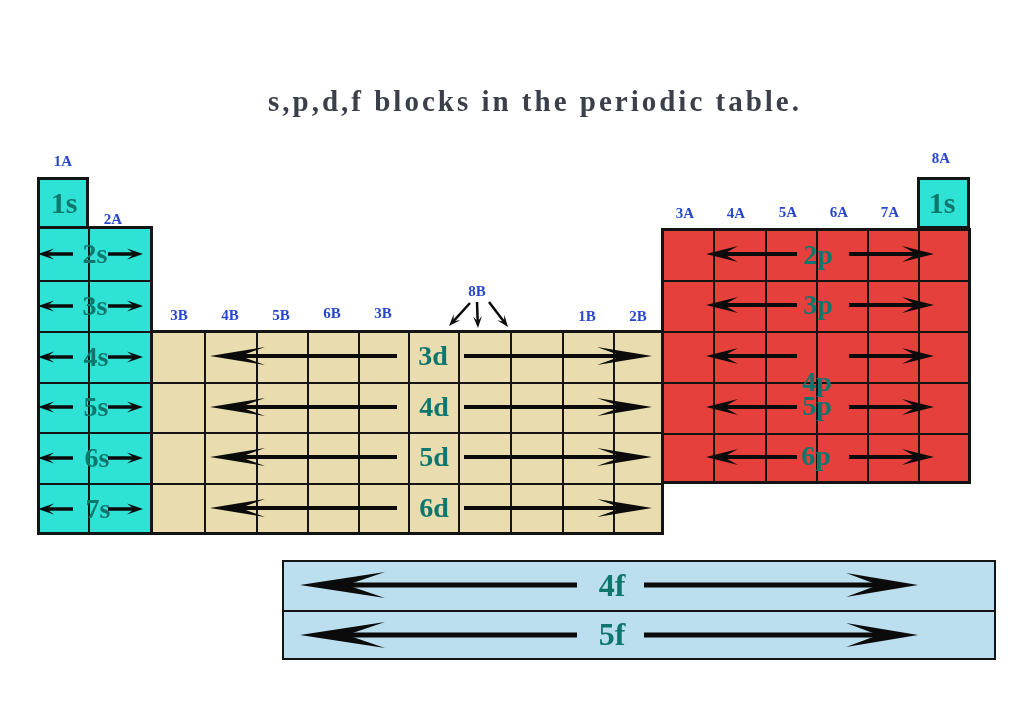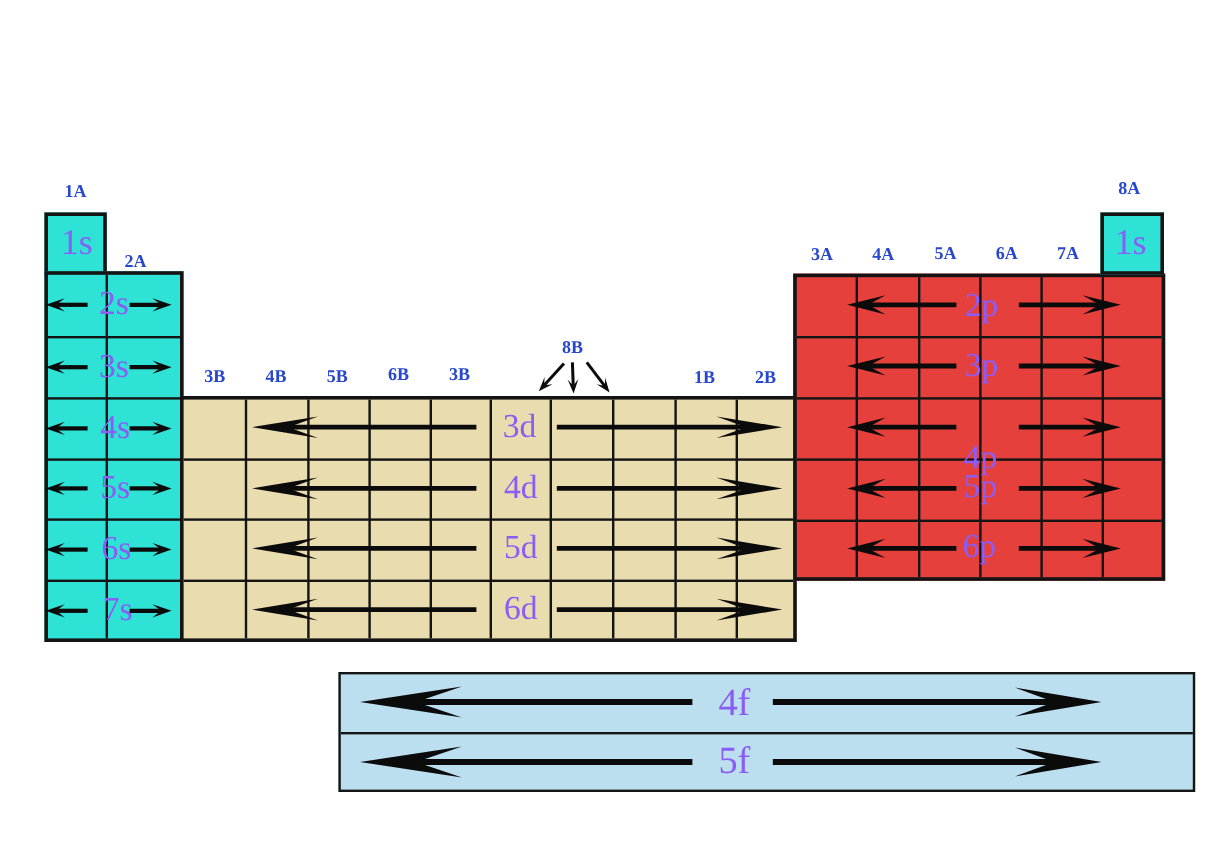--- a/index.html
+++ b/index.html
@@ -19,31 +19,32 @@
   .block.thin{border-width:2px;}
   .vline{position:absolute;top:0;bottom:0;width:2px;background:var(--line,#141414);}
   .hline{position:absolute;left:0;right:0;height:2px;background:var(--line,#141414);}
   .glabel{
     position:absolute;transform:translate(-50%,-50%);
     font-weight:bold;font-size:15px;white-space:nowrap;
     color:var(--group-label,#2847cc);
   }
   .olabel{
     position:absolute;transform:translate(-50%,-50%);
-    font-weight:normal;font-size:28px;white-space:nowrap;color:#8b5cf6;
+    font-weight:bold;font-size:28px;white-space:nowrap;color:#0f766e;
   }
   .olabel.lg{font-size:30px;}
   .olabel.md{font-size:32px;}
   #arrows{position:absolute;left:0;top:0;pointer-events:none;}
 </style>
 </head>
 <body>
 
 <div id="canvas">
 
+  <div class="title" style="left:535px;top:101px;">s,p,d,f blocks in the periodic table.</div>
 
   <div class="block" style="left:37px;top:177px;width:52px;height:52px;background:var(--s-block);"></div>
 
   <div class="block" style="left:37px;top:226px;width:116px;height:309px;background:var(--s-block);">
     <div class="vline" style="left:48px;"></div>
     <div class="hline" style="top:51px;"></div>
     <div class="hline" style="top:102px;"></div>
     <div class="hline" style="top:153px;"></div>
     <div class="hline" style="top:203px;"></div>
     <div class="hline" style="top:254px;"></div>

